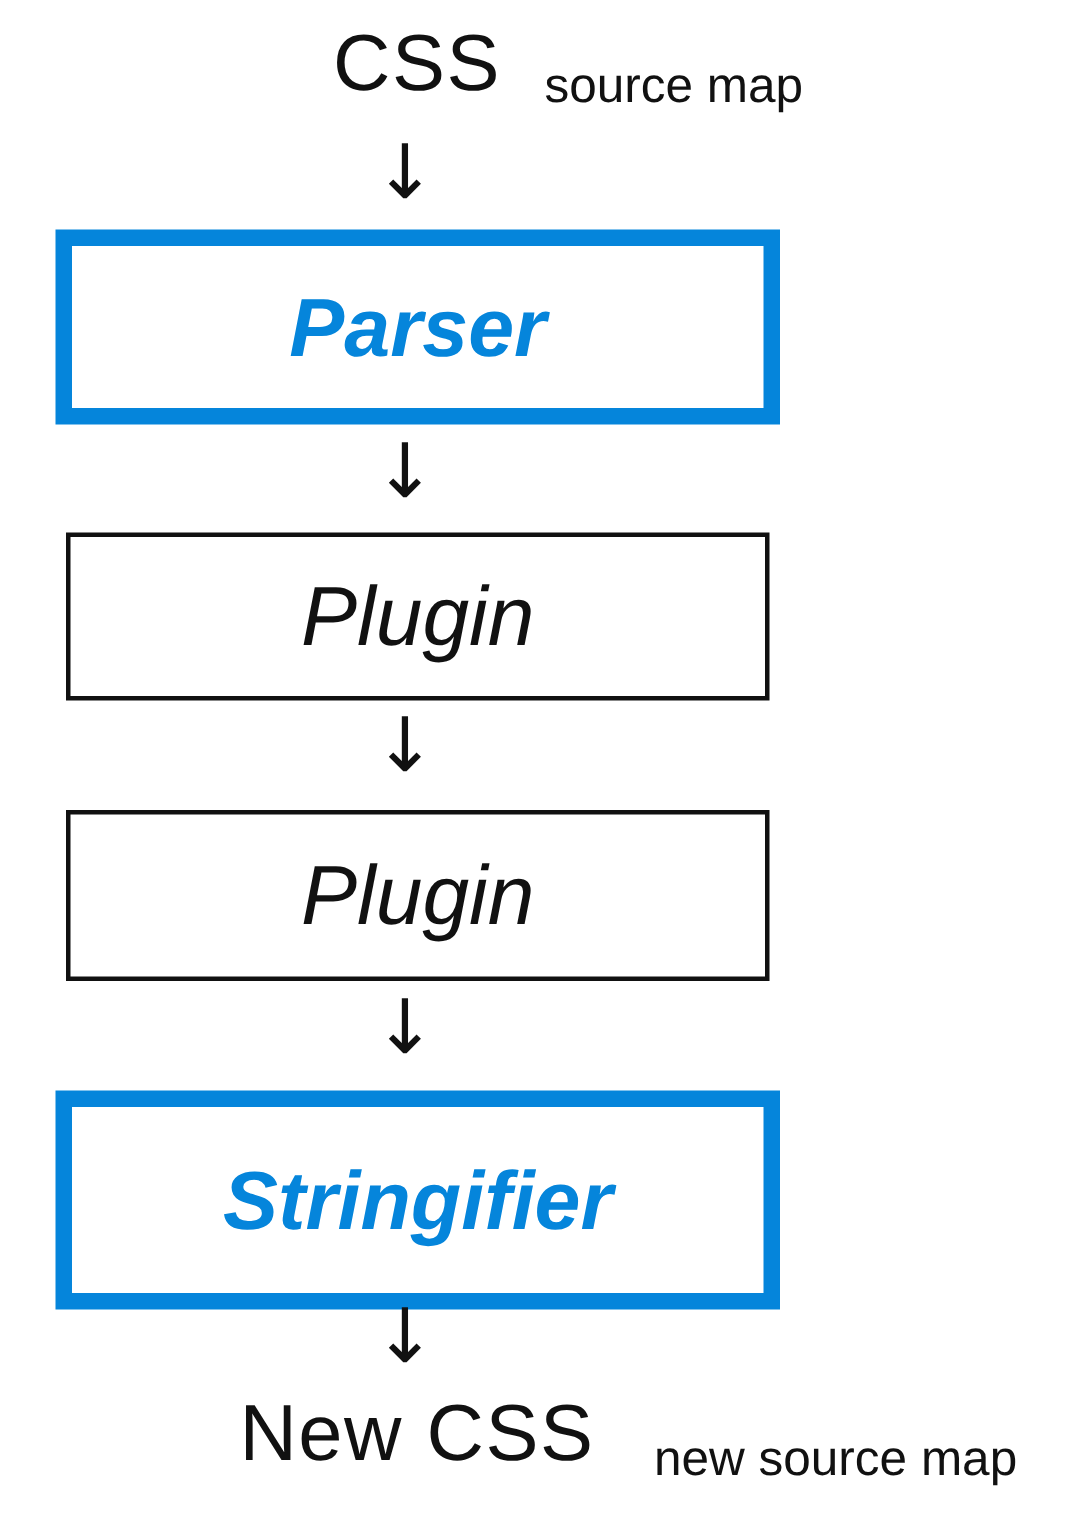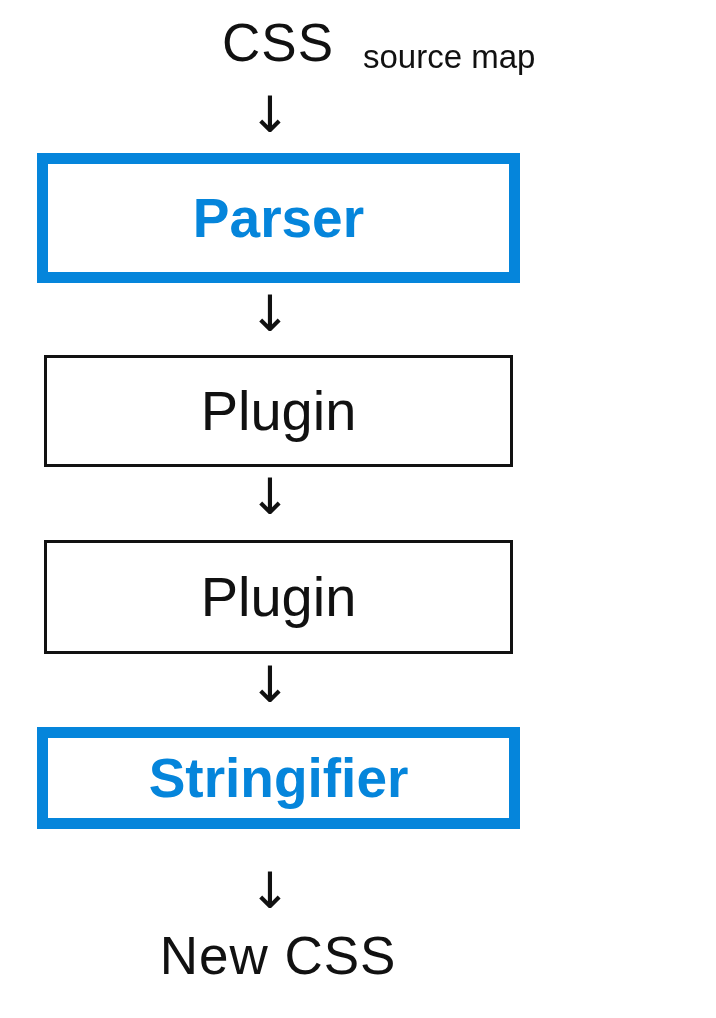--- a/index.html
+++ b/index.html
@@ -38,20 +38,21 @@
     color: var(--ink);
     white-space: nowrap;
     text-align: right;
   }
   .node {
     position: absolute;
     display: flex;
     align-items: center;
     justify-content: center;
     background: var(--bg);
+    font-style: italic;
   }
   .node.accent { border: 11px solid var(--accent); }
   .node.plain  { border: 3px solid var(--ink); }
   .node.accent .node-label {
     color: var(--accent);
     font-weight: 700;
     font-size: 55px;
     line-height: 1;
   }
   .node.plain .node-label {
@@ -96,21 +97,22 @@
   </div>
 
   <div class="arrow a3">↓</div>
 
   <div class="node plain" style="left:44px; top:540px; width:469px; height:114px;">
     <span class="node-label">Plugin</span>
   </div>
 
   <div class="arrow a4">↓</div>
 
-  <div class="node accent" style="left:37px; top:727px; width:483px; height:102px;">
+  <div class="node accent" style="left:37px; top:727px; width:483px; height:146px;">
     <span class="node-label">Stringifier</span>
   </div>
 
   <div class="arrow a5">↓</div>
 
   <div class="big-label" style="top:929px;">New CSS</div>
+  <div class="side-label" style="left:436px; top:955px;">new source map</div>
 
 </div>
 
 </body></html>

